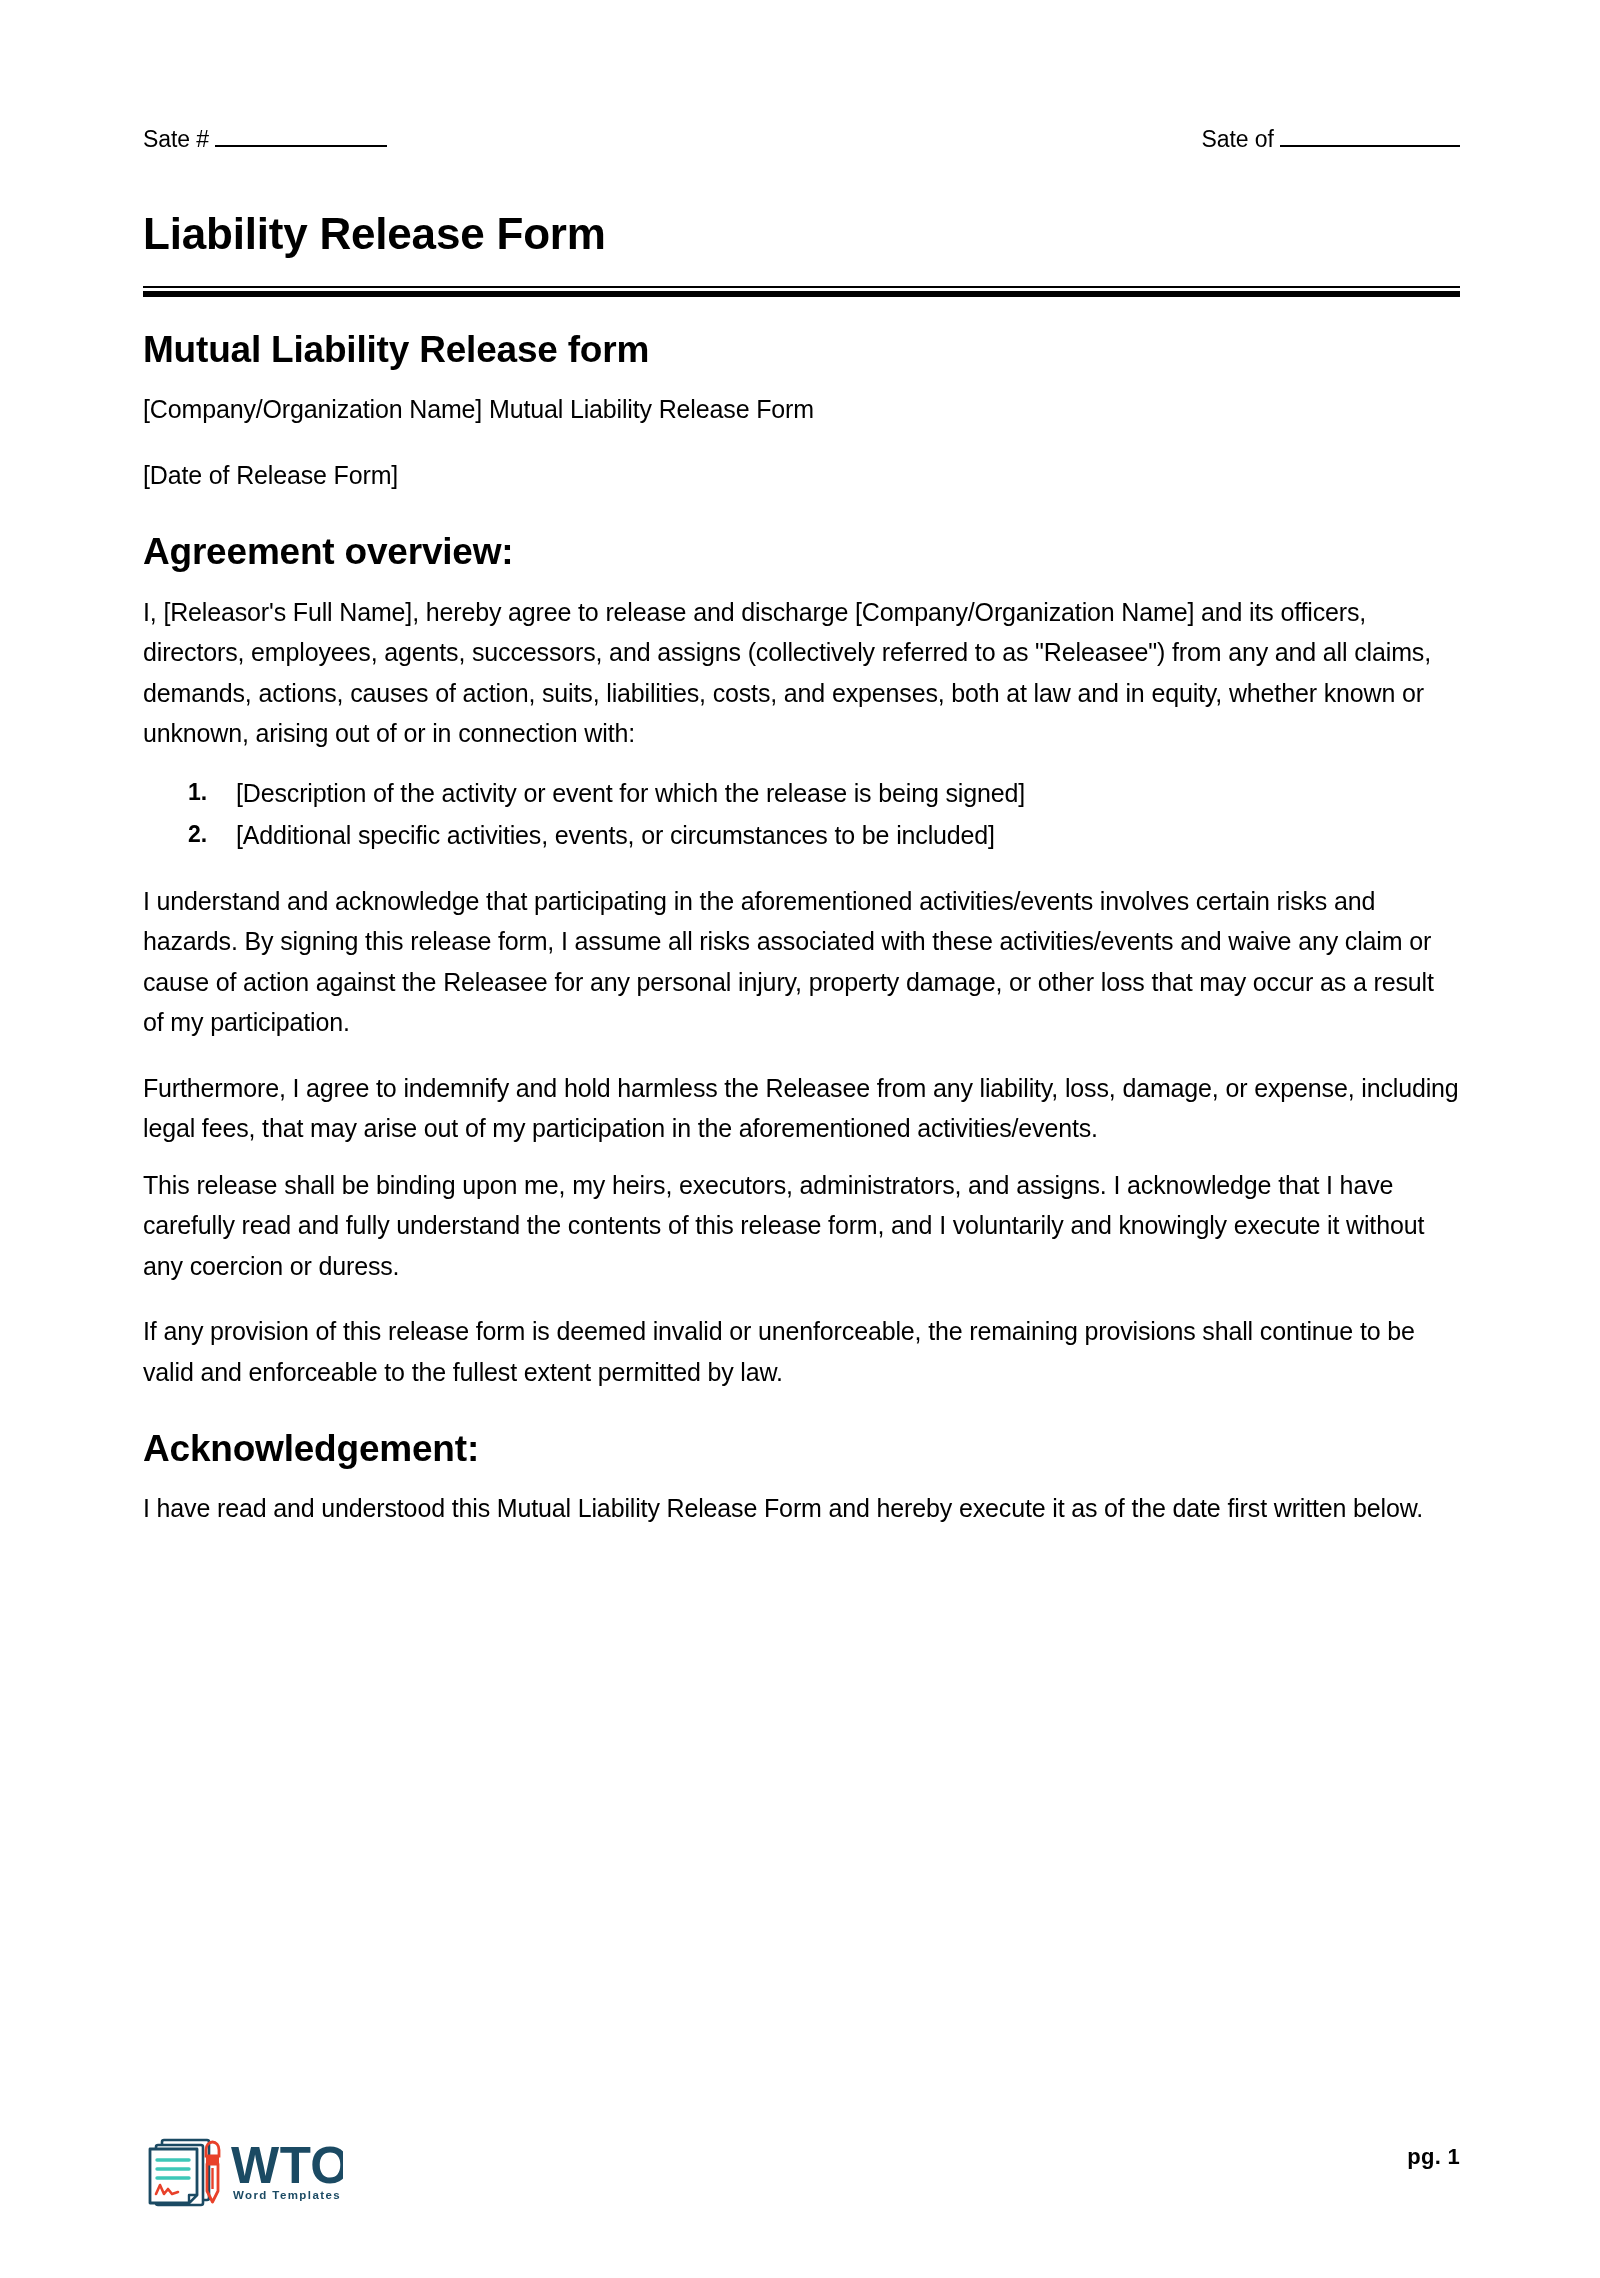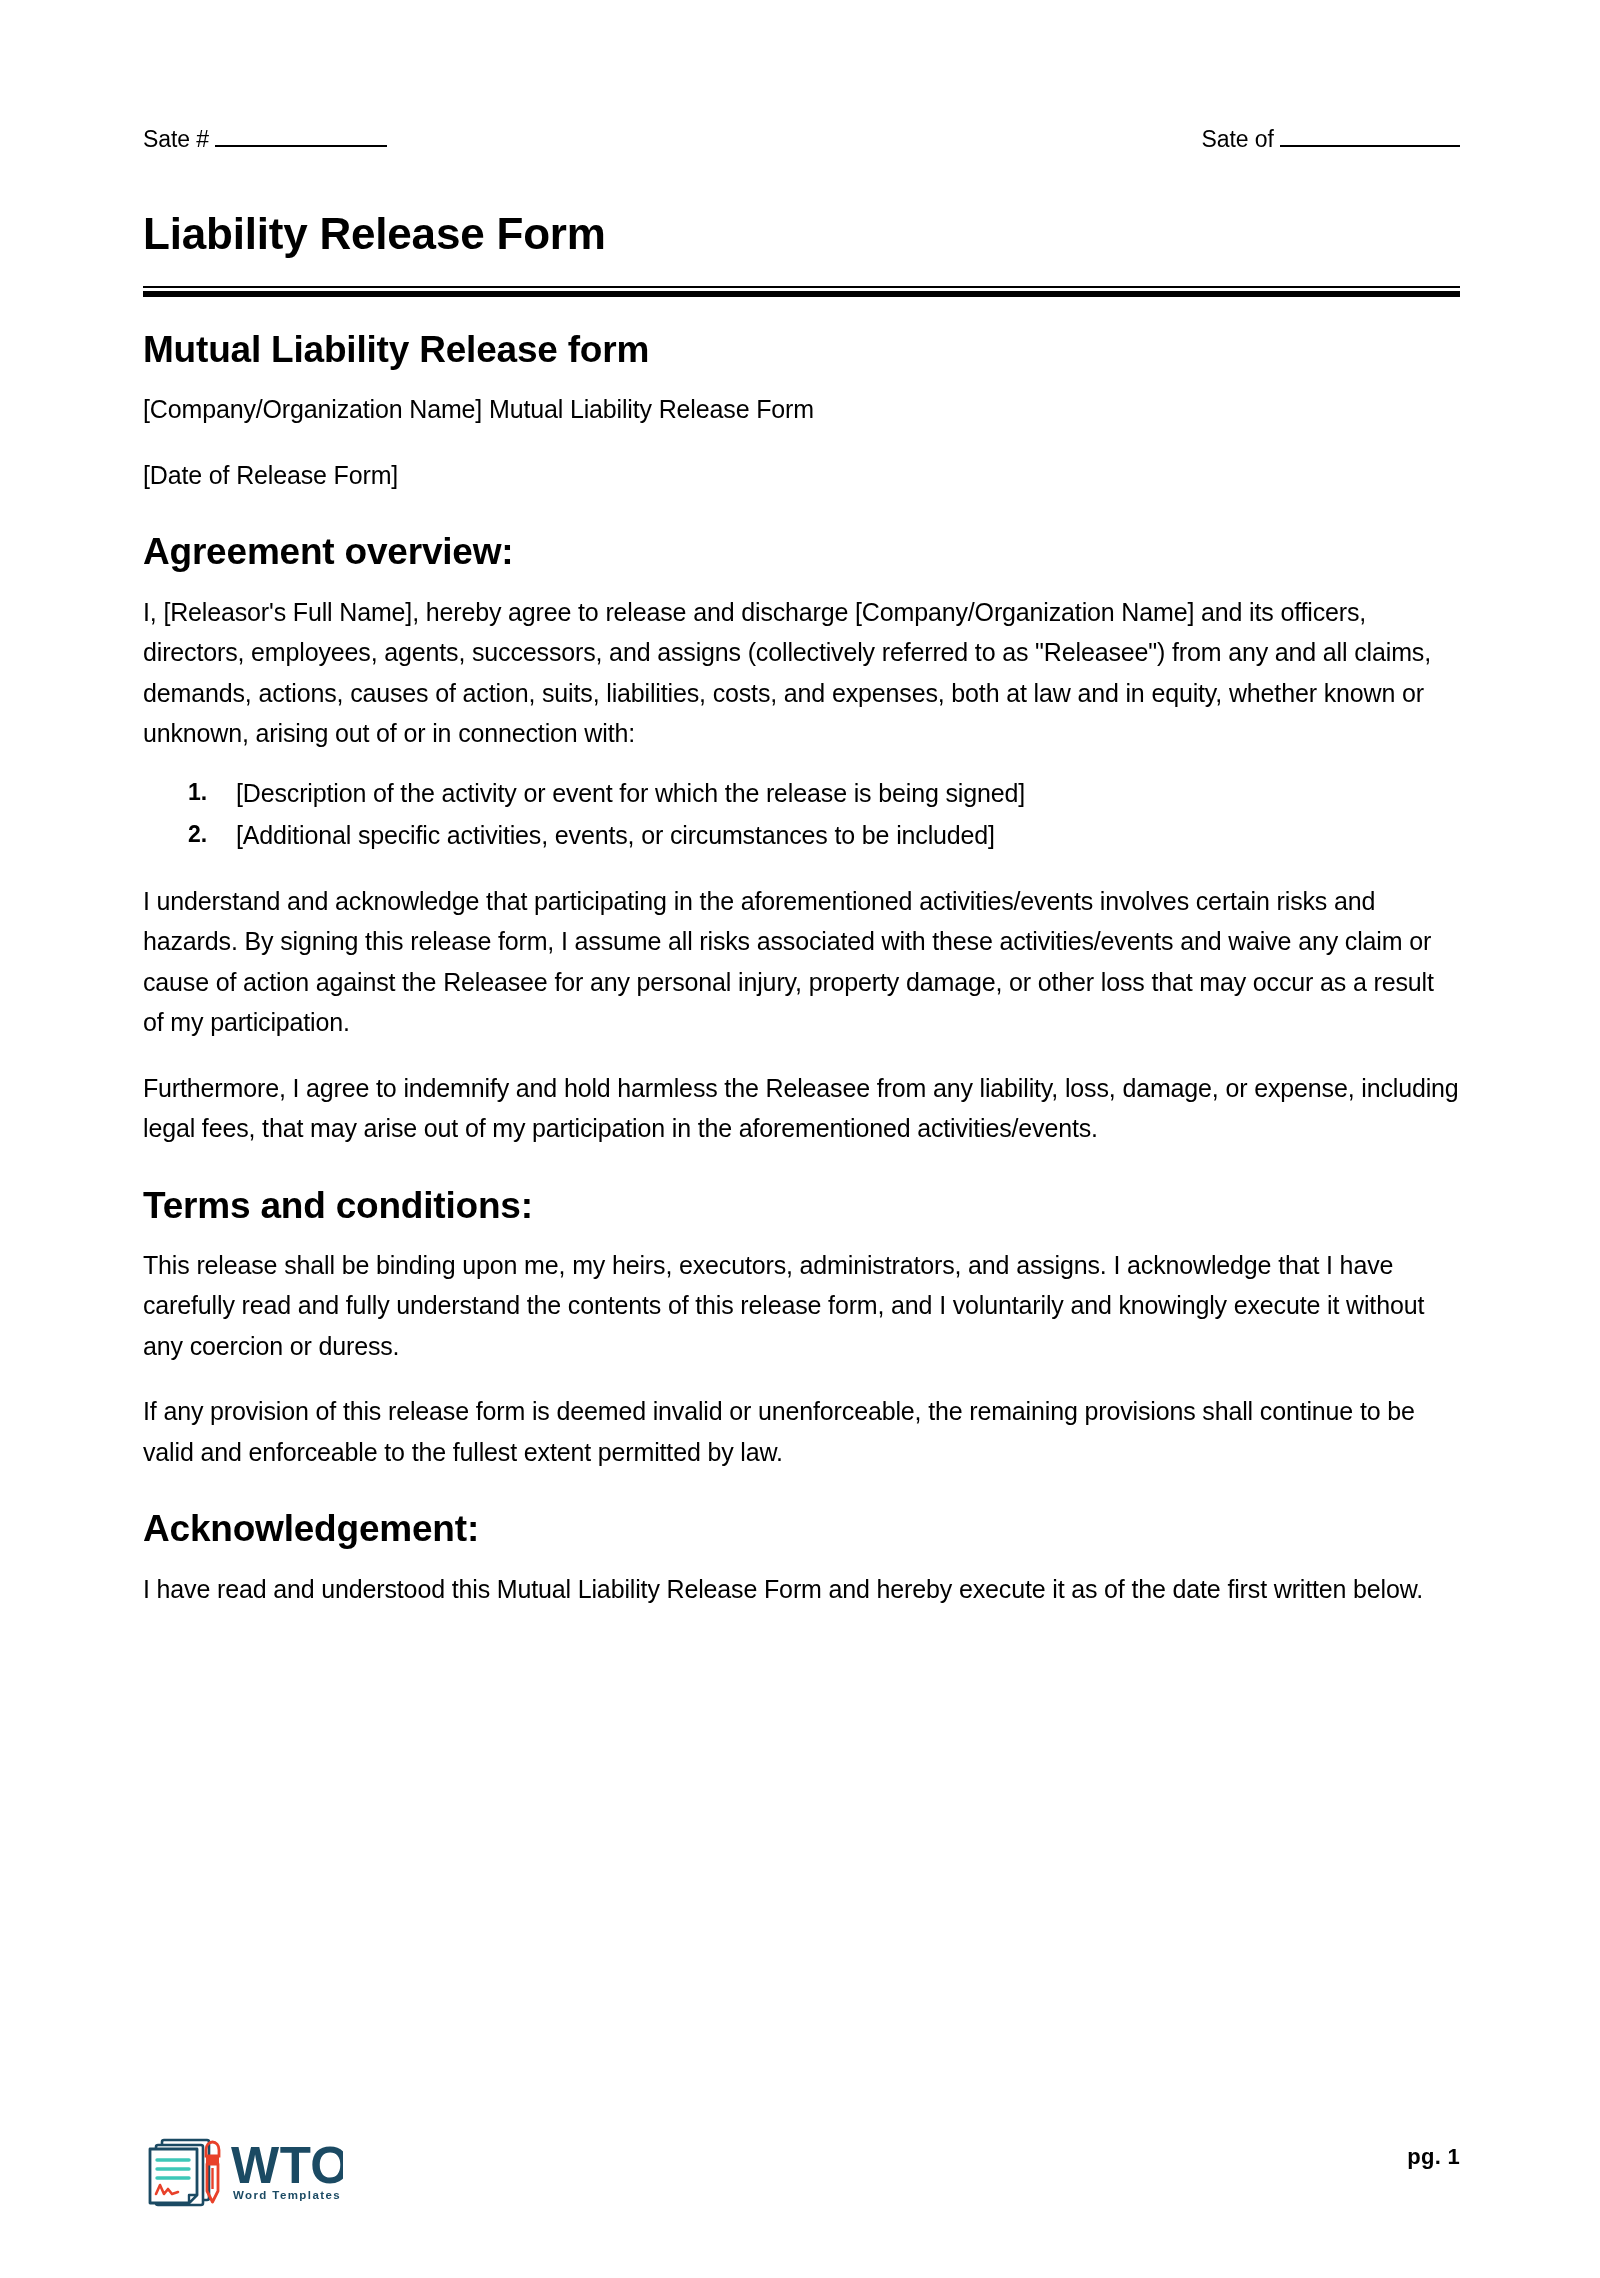--- a/index.html
+++ b/index.html
@@ -176,21 +176,20 @@
       </li>
       <li>
         <span class="num">2.</span>
         <span>[Additional specific activities, events, or circumstances to be included]</span>
       </li>
     </ol>
 
     <p class="body-text">I understand and acknowledge that participating in the aforementioned activities/events involves certain risks and hazards. By signing this release form, I assume all risks associated with these activities/events and waive any claim or cause of action against the Releasee for any personal injury, property damage, or other loss that may occur as a result of my participation.</p>
     <p class="body-text">Furthermore, I agree to indemnify and hold harmless the Releasee from any liability, loss, damage, or expense, including legal fees, that may arise out of my participation in the aforementioned activities/events.</p>
 
-    <h2 class="section-heading tight">Terms and conditions:</h2>
     <p class="body-text first">This release shall be binding upon me, my heirs, executors, administrators, and assigns. I acknowledge that I have carefully read and fully understand the contents of this release form, and I voluntarily and knowingly execute it without any coercion or duress.</p>
     <p class="body-text">If any provision of this release form is deemed invalid or unenforceable, the remaining provisions shall continue to be valid and enforceable to the fullest extent permitted by law.</p>
 
     <h2 class="section-heading tight">Acknowledgement:</h2>
     <p class="body-text first">I have read and understood this Mutual Liability Release Form and hereby execute it as of the date first written below.</p>
 
   </div>
 
   <div class="doc-footer">
     <div class="logo">

